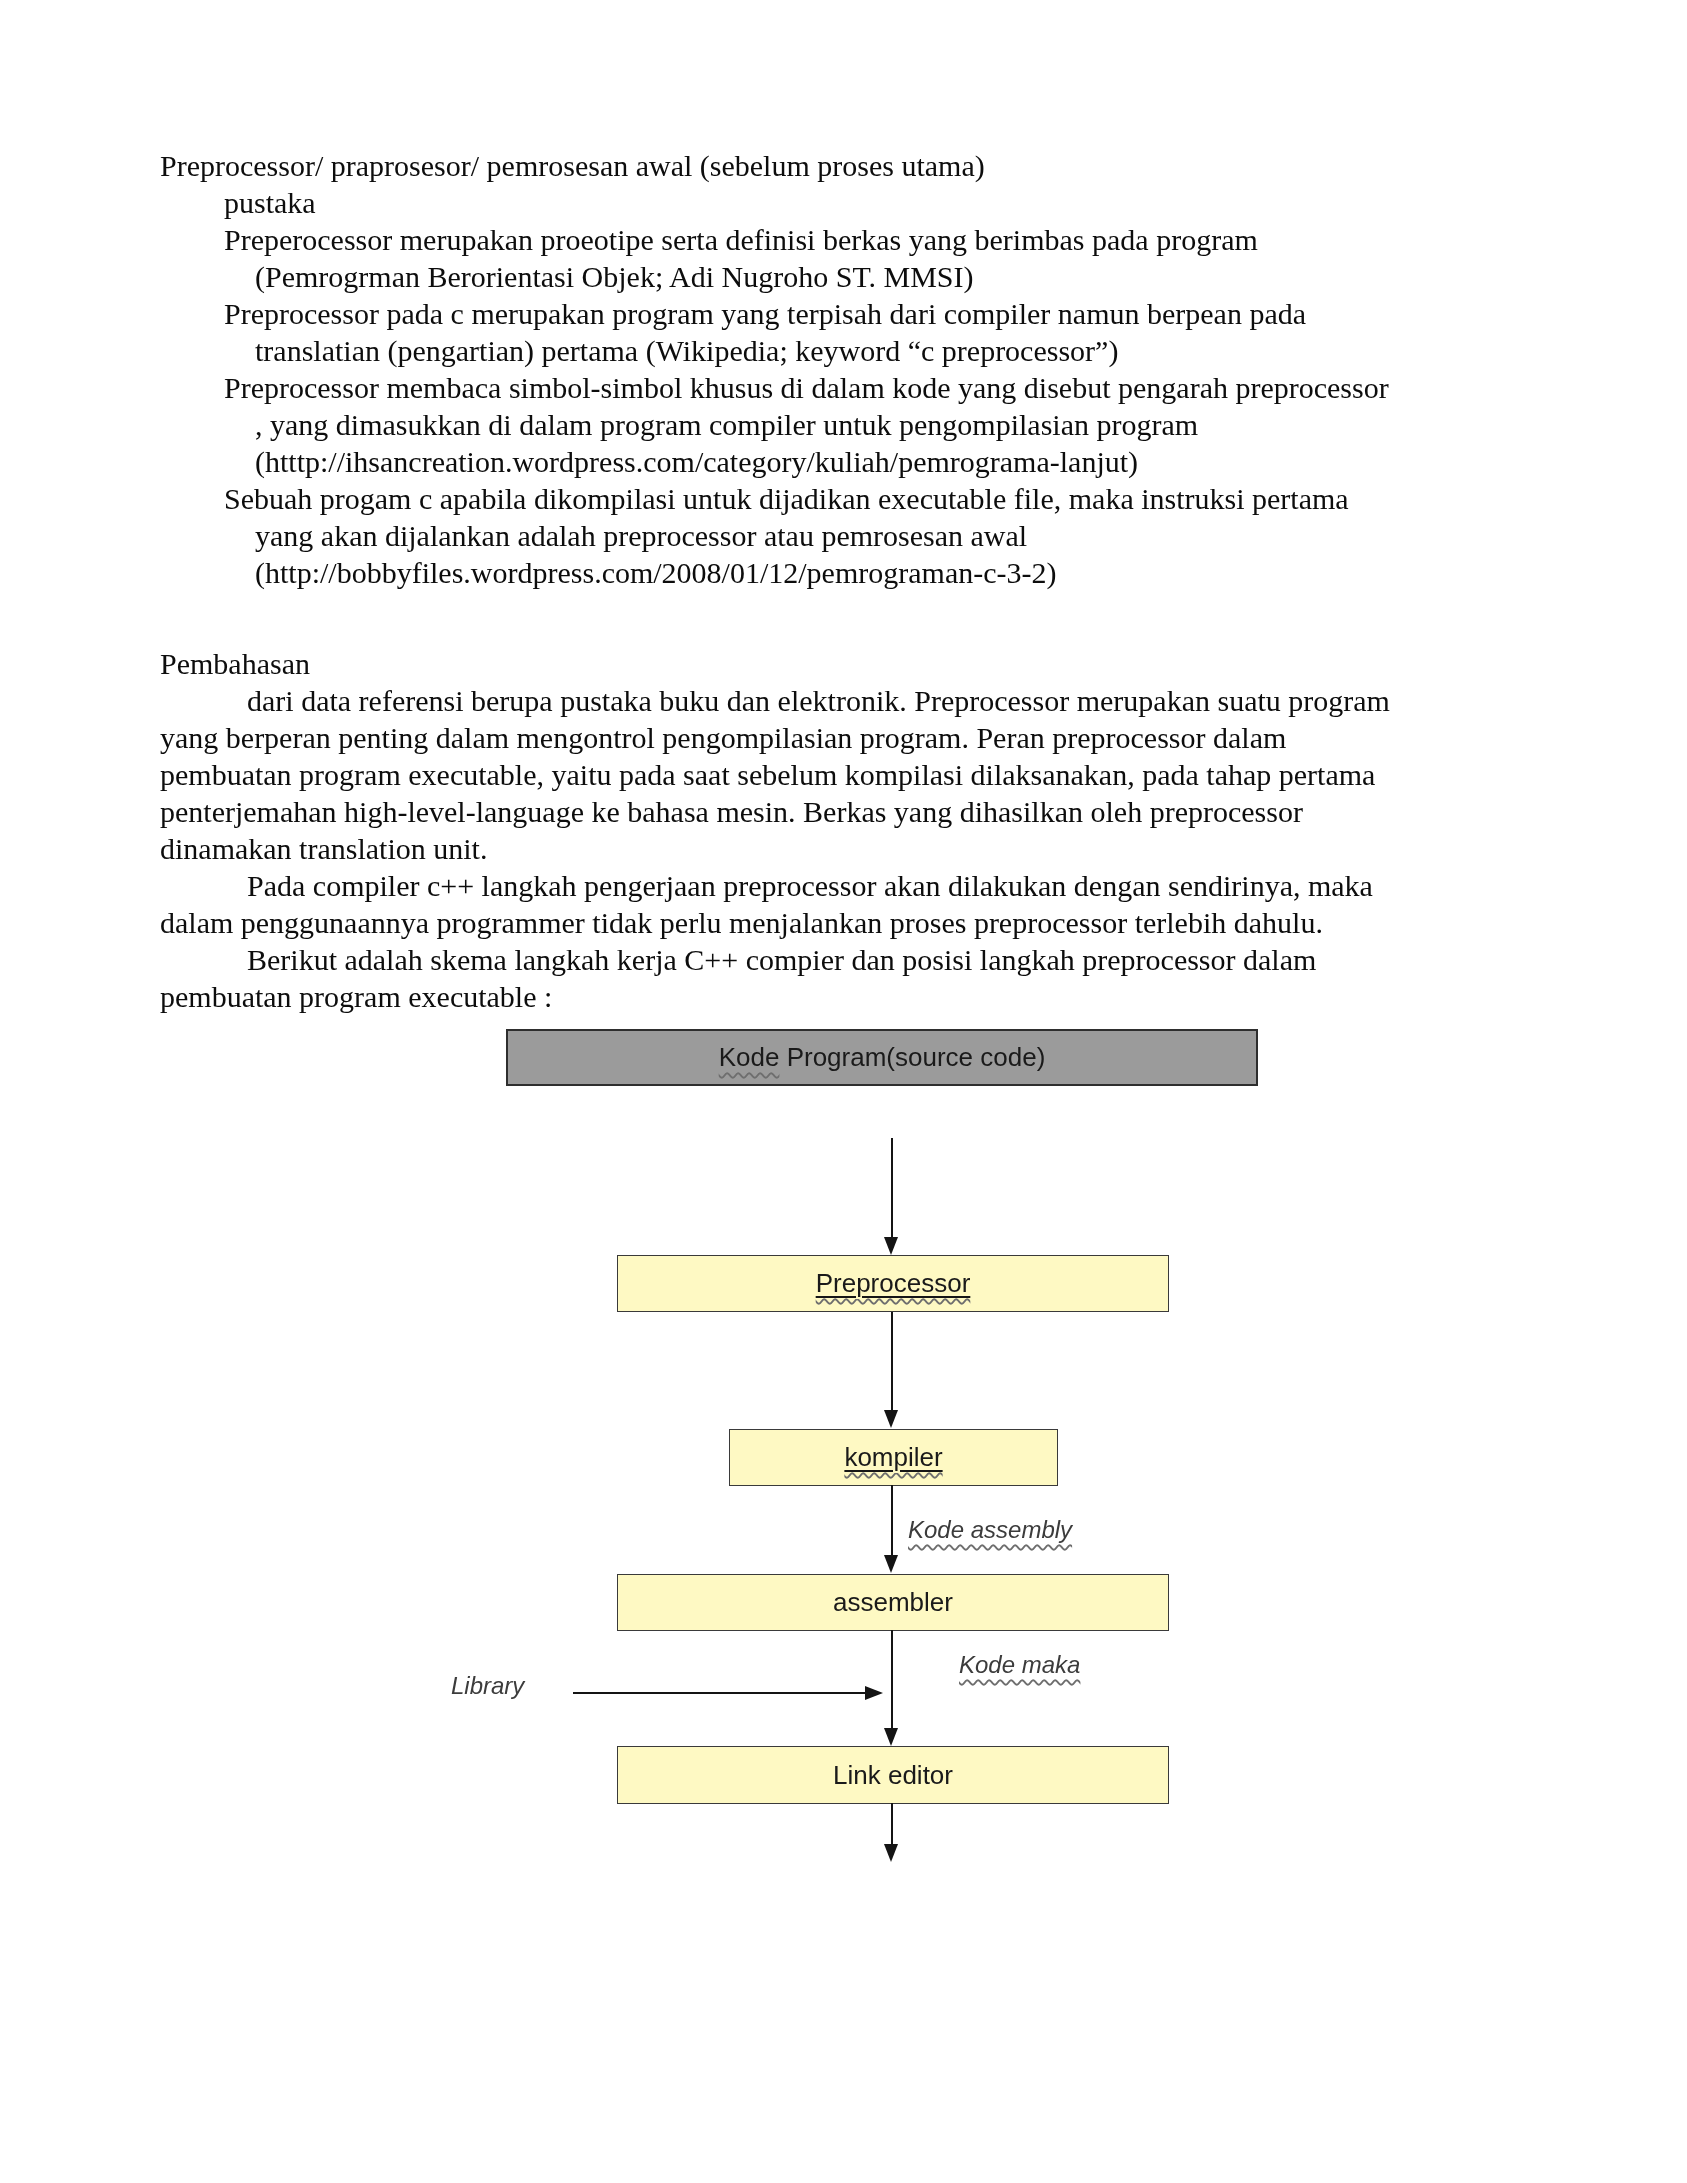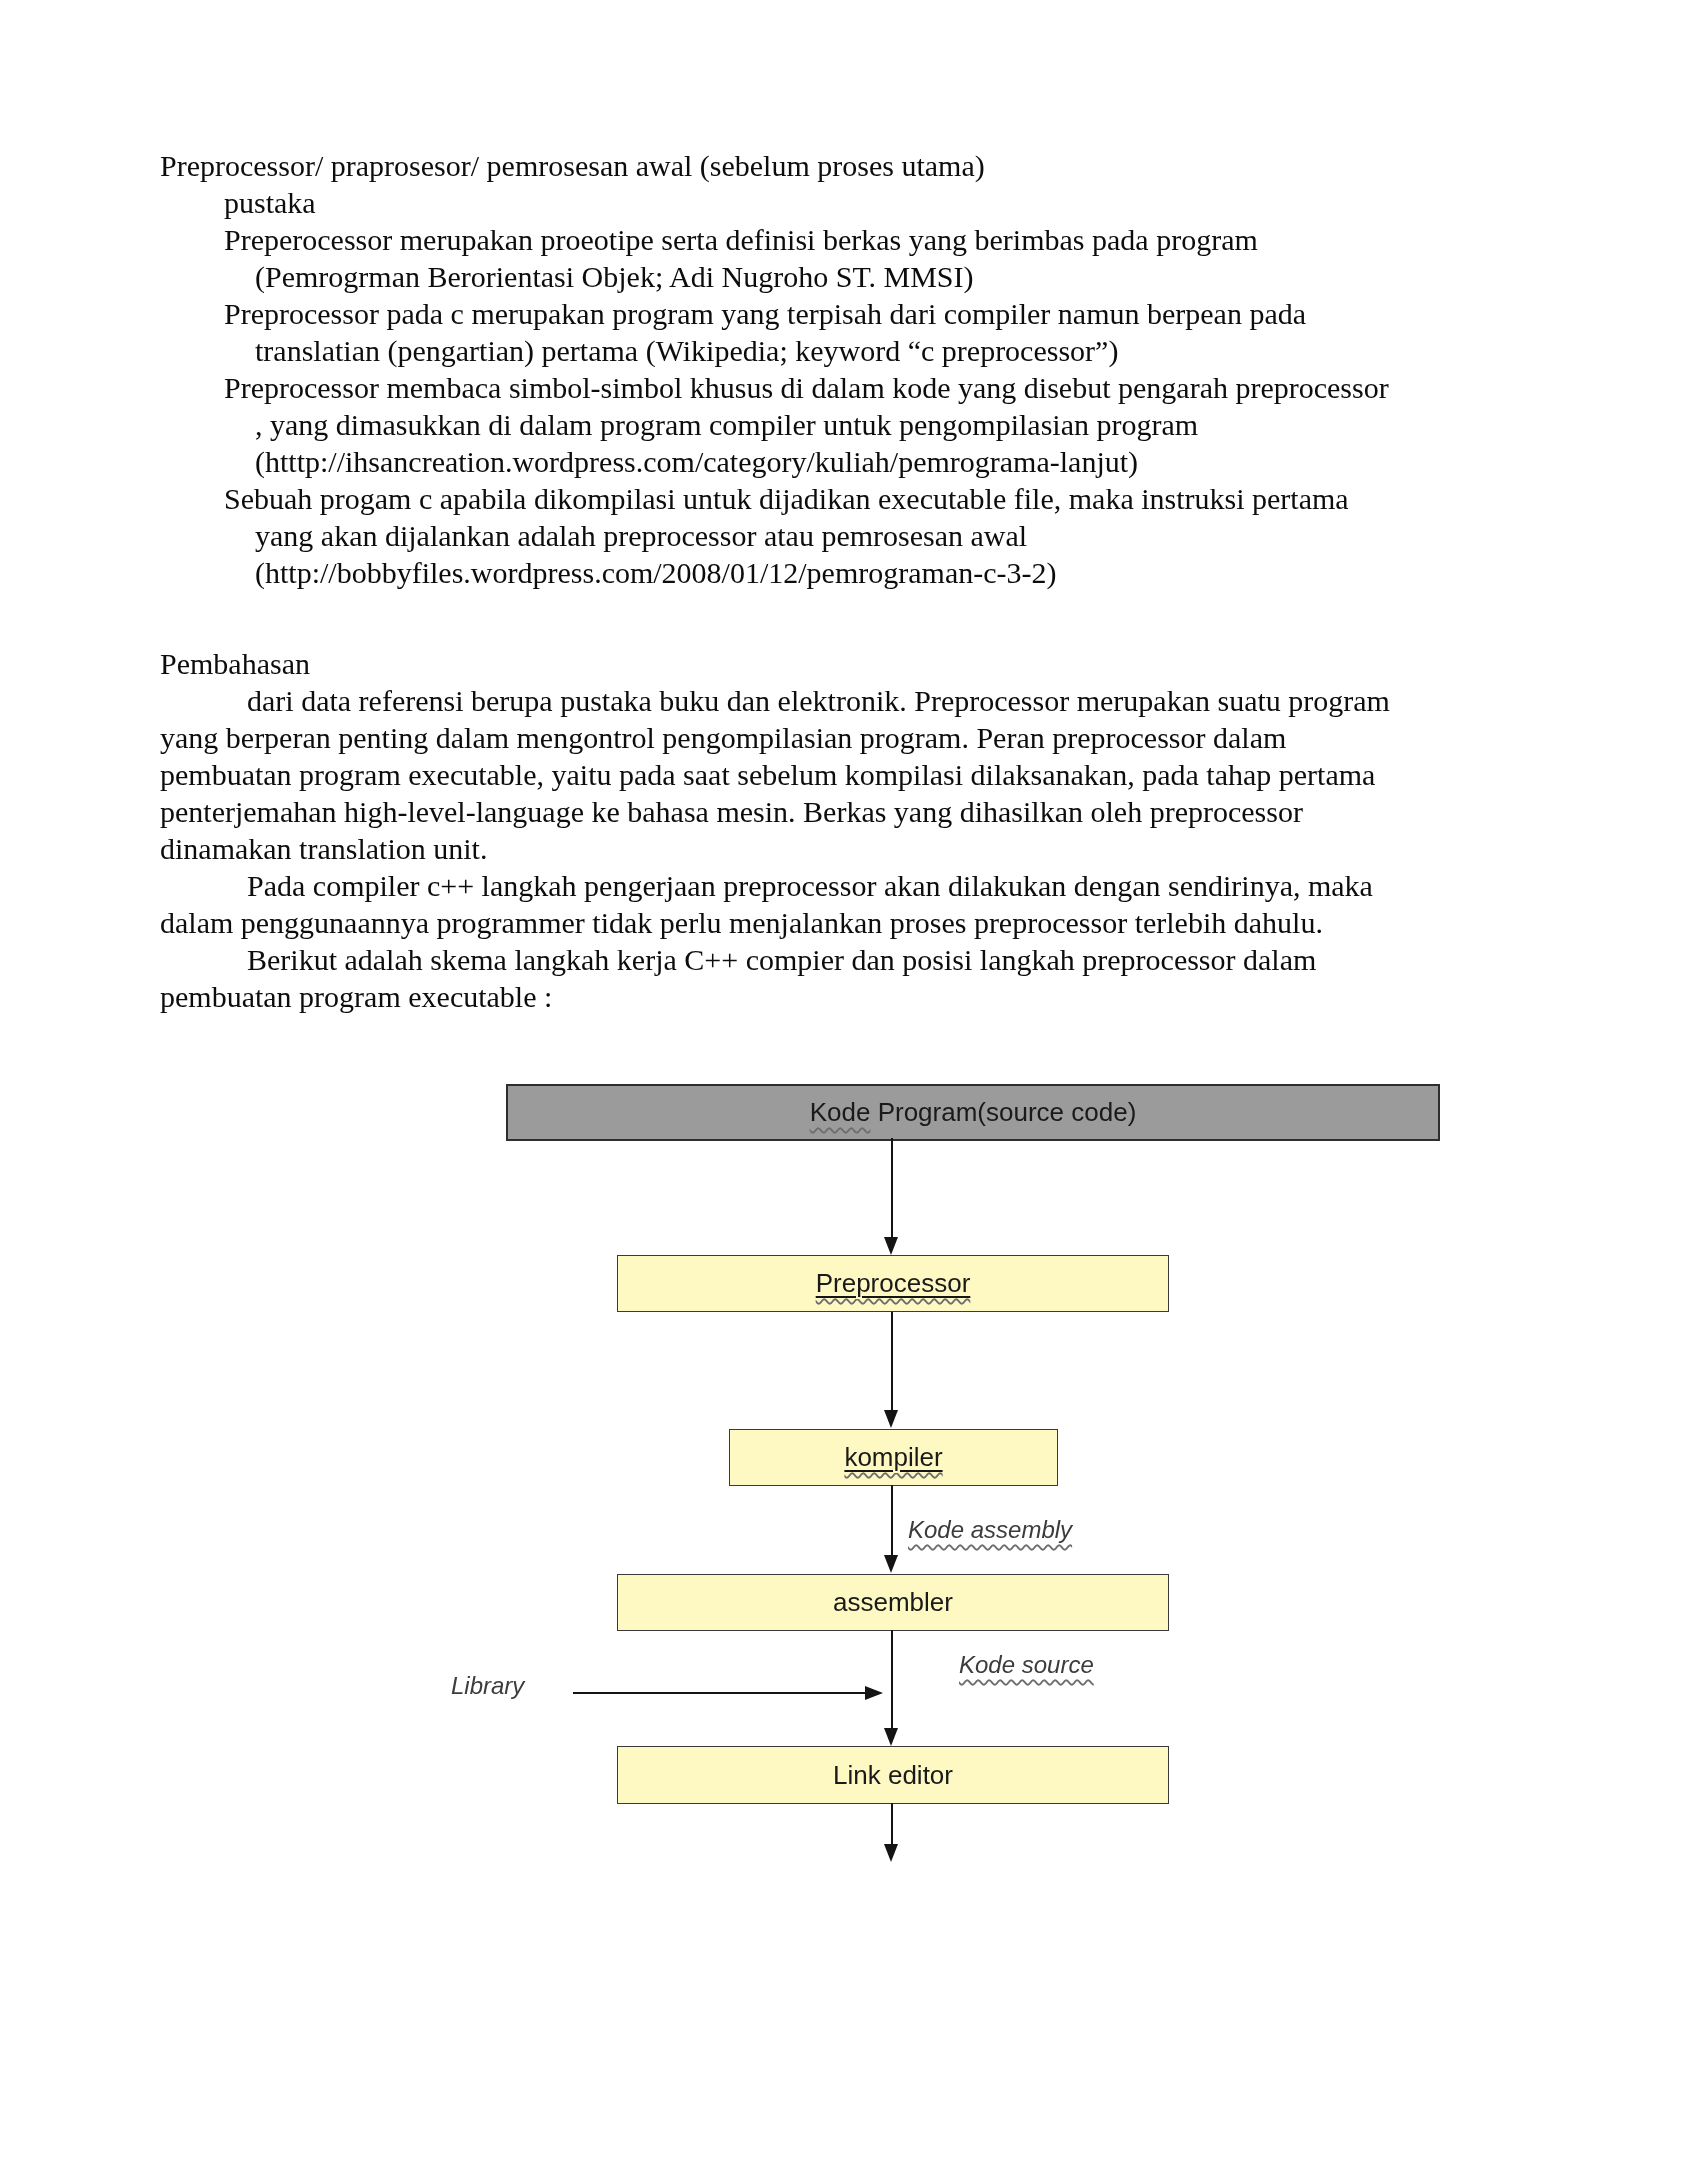--- a/index.html
+++ b/index.html
@@ -62,21 +62,21 @@
     <div class="ln">penterjemahan high-level-language ke bahasa mesin. Berkas yang dihasilkan oleh preprocessor</div>
     <div class="ln">dinamakan translation unit.</div>
     <div class="ln pind">Pada compiler c++ langkah pengerjaan preprocessor akan dilakukan dengan sendirinya, maka</div>
     <div class="ln">dalam penggunaannya programmer tidak perlu menjalankan proses preprocessor terlebih dahulu.</div>
     <div class="ln pind">Berikut adalah skema langkah kerja C++ compier dan posisi langkah preprocessor dalam</div>
     <div class="ln">pembuatan program executable :</div>
   </div>
 
   <div class="diagram">
 
-    <div class="dbox gray" style="left:506px;top:1084px;width:934px;height:57px;">
+    <div class="dbox gray" style="left:506px;top:1029px;width:752px;height:57px;">
       <span><span class="squig">Kode</span><span> Program(source code)</span></span>
     </div>
 
     <div class="vline" style="top:1138px;height:100px;"></div>
     <div class="ah-down" style="top:1237px;"></div>
 
     <div class="dbox" style="left:617px;top:1255px;width:552px;height:57px;">
       <span class="uline"><span class="squig">Preprocessor</span></span>
     </div>
 
@@ -93,21 +93,21 @@
       <span class="squig">Kode assembly</span>
     </div>
 
     <div class="dbox" style="left:617px;top:1574px;width:552px;height:57px;">
       <span>assembler</span>
     </div>
 
     <div class="vline" style="top:1630px;height:99px;"></div>
     <div class="ah-down" style="top:1728px;"></div>
     <div class="elabel" style="left:959px;top:1651px;">
-      <span class="squig">Kode source</span>
+      <span class="squig">Kode maka</span>
     </div>
     <div class="elabel" style="left:451px;top:1672px;"><span>Library</span></div>
     <div class="hline" style="left:573px;top:1692px;width:292px;"></div>
     <div class="ah-right" style="left:865px;top:1686px;"></div>
 
     <div class="dbox" style="left:617px;top:1746px;width:552px;height:58px;">
       <span>Link editor</span>
     </div>
 
     <div class="vline" style="top:1803px;height:41px;"></div>

